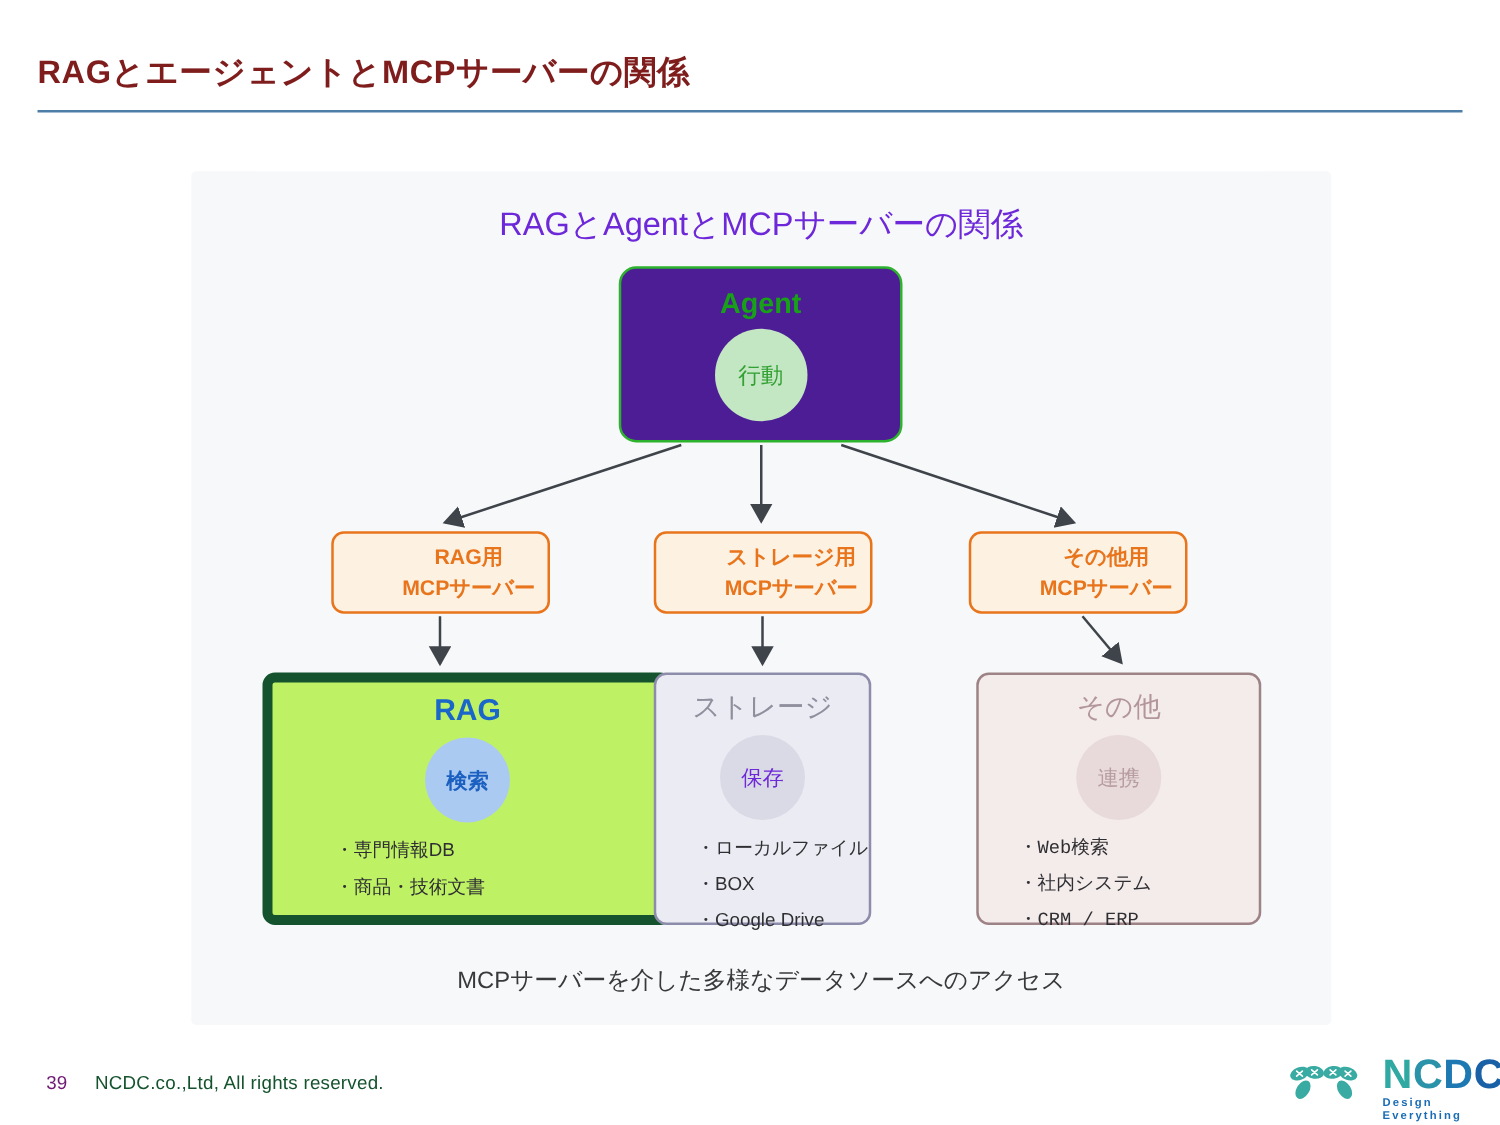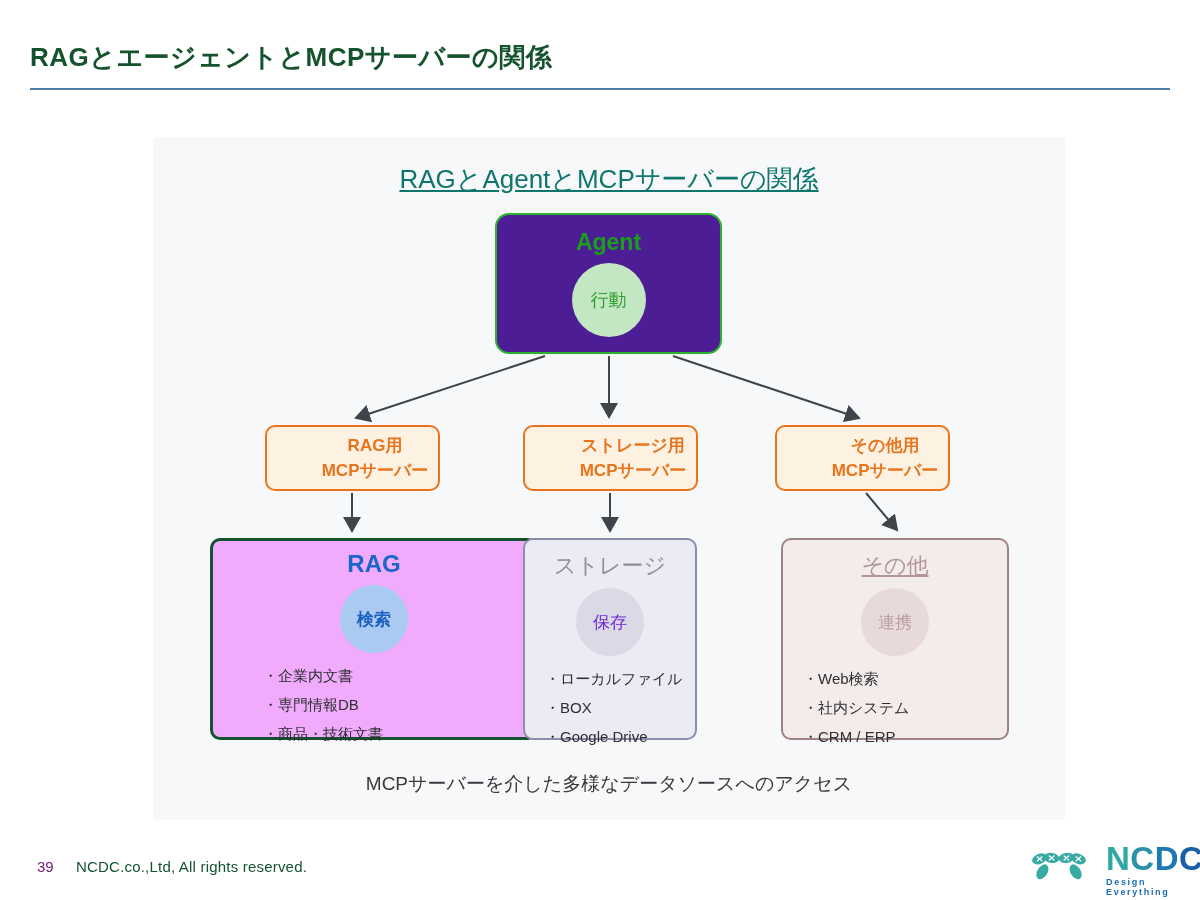--- a/index.html
+++ b/index.html
@@ -1,65 +1,65 @@
 <!DOCTYPE html>
 <html><head>
 <meta charset="utf-8">
 <style>
   * { margin:0; padding:0; box-sizing:border-box; }
   html,body { background:#ffffff; }
   body { font-family:"Liberation Sans","DejaVu Sans",sans-serif; }
   .slide { position:relative; width:1200px; height:900px; background:#ffffff; overflow:hidden; }
 
   
-  .page-title { position:absolute; left:30px; top:40px; font-size:26px; font-weight:bold; color:#14532d; letter-spacing:.5px; }
+  .page-title { position:absolute; left:30px; top:40px; font-size:26px; font-weight:bold; color:#7f1d1d; letter-spacing:.5px; }
   .title-rule { position:absolute; left:30px; top:88px; width:1140px; height:2px; background:#4d7ea8; }
 
   
   .diagram { position:absolute; left:153px; top:137px; width:912px; height:683px; background:#f7f8fa; border-radius:4px; }
-  .diagram-title { position:absolute; top:25px; left:0; width:100%; text-align:center; font-size:26px; color:#0f766e;text-decoration:underline; }
+  .diagram-title { position:absolute; top:25px; left:0; width:100%; text-align:center; font-size:26px; color:#6d28d9; }
 
   .arrows { position:absolute; left:0; top:0; width:912px; height:683px; pointer-events:none; }
 
   
   .agent-box { position:absolute; left:342px; top:76px; width:227px; height:141px; background:#4c1d95;
                border:2.5px solid #2db22d; border-radius:14px; text-align:center; }
   .agent-label { margin-top:14px; font-size:23px; font-weight:600; color:#18a018; }
   .agent-circle { width:74px; height:74px; border-radius:50%; background:#c3e6c3; margin:7px auto 0;
                   display:flex; align-items:center; justify-content:center; font-size:18px; color:#33a133; }
 
   
   .mcp-box { position:absolute; top:288px; width:175px; height:66px; background:#fdf1e2; border:2px solid #e8741c;
              border-radius:10px; color:#e8741c; font-size:17px; font-weight:600; text-align:center;
              display:flex; flex-direction:column; justify-content:center; line-height:1.5;padding-left:45px; }
   .mcp-rag     { left:112px; }
   .mcp-storage { left:370px; }
   .mcp-other   { left:622px; }
 
   
   .source-box { position:absolute; top:401px; height:202px; border-radius:10px; }
-  .src-rag     { left:57px;  width:328px; background:#f0abfc; border:3px solid #14532d; }
+  .src-rag     { left:57px;  width:328px; background:#bef264; border:8px solid #14532d; }
   .src-storage { left:370px; width:174px; background:#ebebf3; border:2px solid #8d8dab; }
   .src-other   { left:628px; width:228px; background:#f4ebeb; border:2px solid #9d8286; }
 
   .source-title { text-align:center; margin-top:11px; font-size:22px; }
   .src-rag     .source-title { color:#1b66c9; font-weight:bold; font-size:24px; margin-top:9px; }
   .src-storage .source-title { color:#8f8f9e; }
-  .src-other   .source-title { color:#b2969b;text-decoration:underline; }
+  .src-other   .source-title { color:#b2969b; }
 
   .source-circle { width:68px; height:68px; border-radius:50%; margin:7px auto 0;
                    display:flex; align-items:center; justify-content:center; font-size:17px; }
   .src-rag     .source-circle { background:#abcaf1; color:#1b5fc0; font-weight:bold; }
   .src-storage .source-circle { background:#dadae6; color:#6d28d9; }
   .src-other   .source-circle { background:#e8d9da; color:#b79da1; }
 
   .source-items { margin-top:9px; font-size:15px; color:#2f2f33; line-height:1.93; list-style:none; }
   .src-rag     .source-items { padding-left:50px; }
-  .src-storage .source-items { padding-left:20px; }
-  .src-other   .source-items { padding-left:20px; }
+  .src-storage .source-items { padding-left:32px; }
+  .src-other   .source-items { padding-left:32px;font-family:Liberation Mono, monospace; }
 
   .caption { position:absolute; top:634px; left:0; width:100%; text-align:center; font-size:19px; color:#38393b; }
 
   
   .footer-page { position:absolute; left:37px; top:858px; font-size:15px; color:#701a75; }
   .footer-copy { position:absolute; left:76px; top:858px; font-size:15px; color:#14532d; letter-spacing:.2px; }
 
   .logo { position:absolute; left:1030px; top:842px; display:flex; align-items:flex-start; gap:18px; }
   .logo-icon { margin-top:3px; }
   .logo-text { display:flex; flex-direction:column; }
@@ -111,21 +111,20 @@
     </div>
     <div class="mcp-box mcp-other">
       <div>その他用</div>
       <div>MCPサーバー</div>
     </div>
 
     <div class="source-box src-rag">
       <div class="source-title">RAG</div>
       <div class="source-circle">検索</div>
       <ul class="source-items">
-        <li>・企業内文書</li>
         <li>・専門情報DB</li>
         <li>・商品・技術文書</li>
       </ul>
     </div>
 
     <div class="source-box src-storage">
       <div class="source-title">ストレージ</div>
       <div class="source-circle">保存</div>
       <ul class="source-items">
         <li>・ローカルファイル</li>

